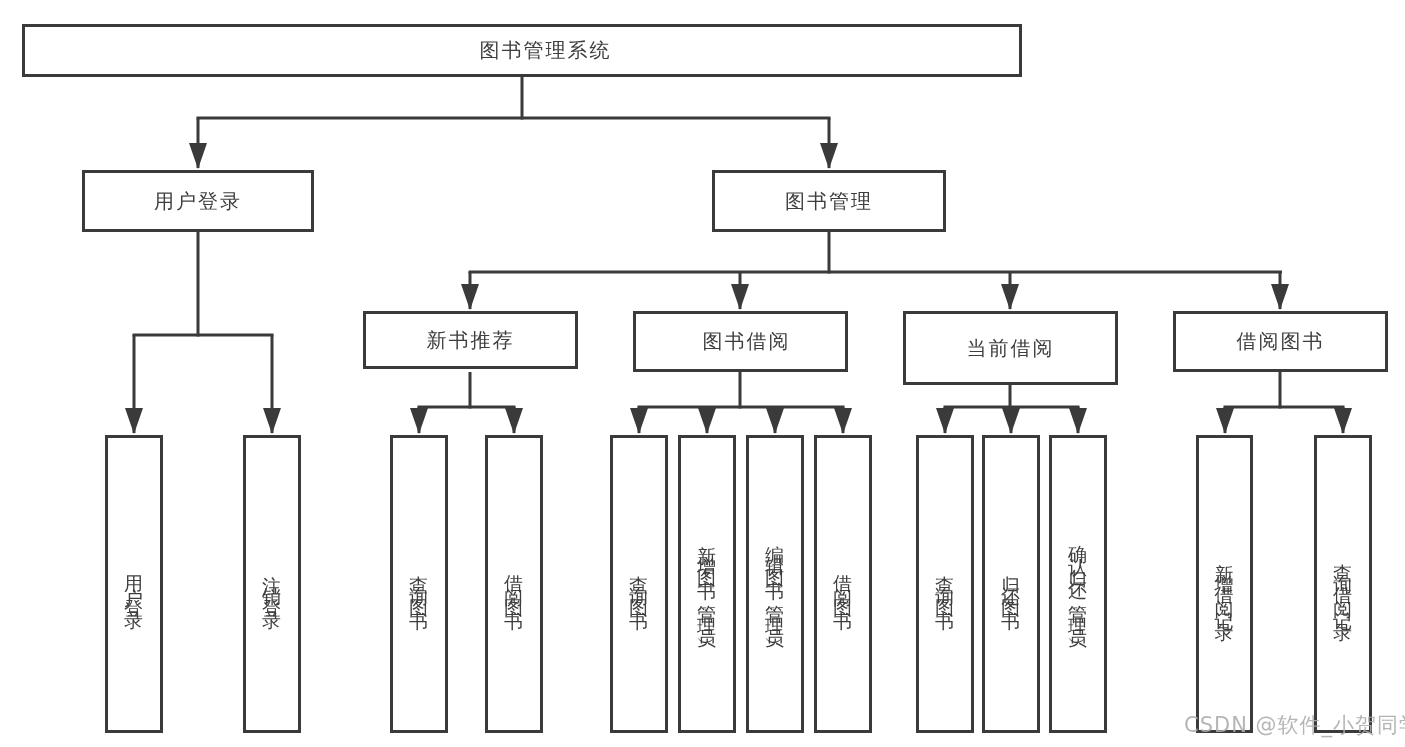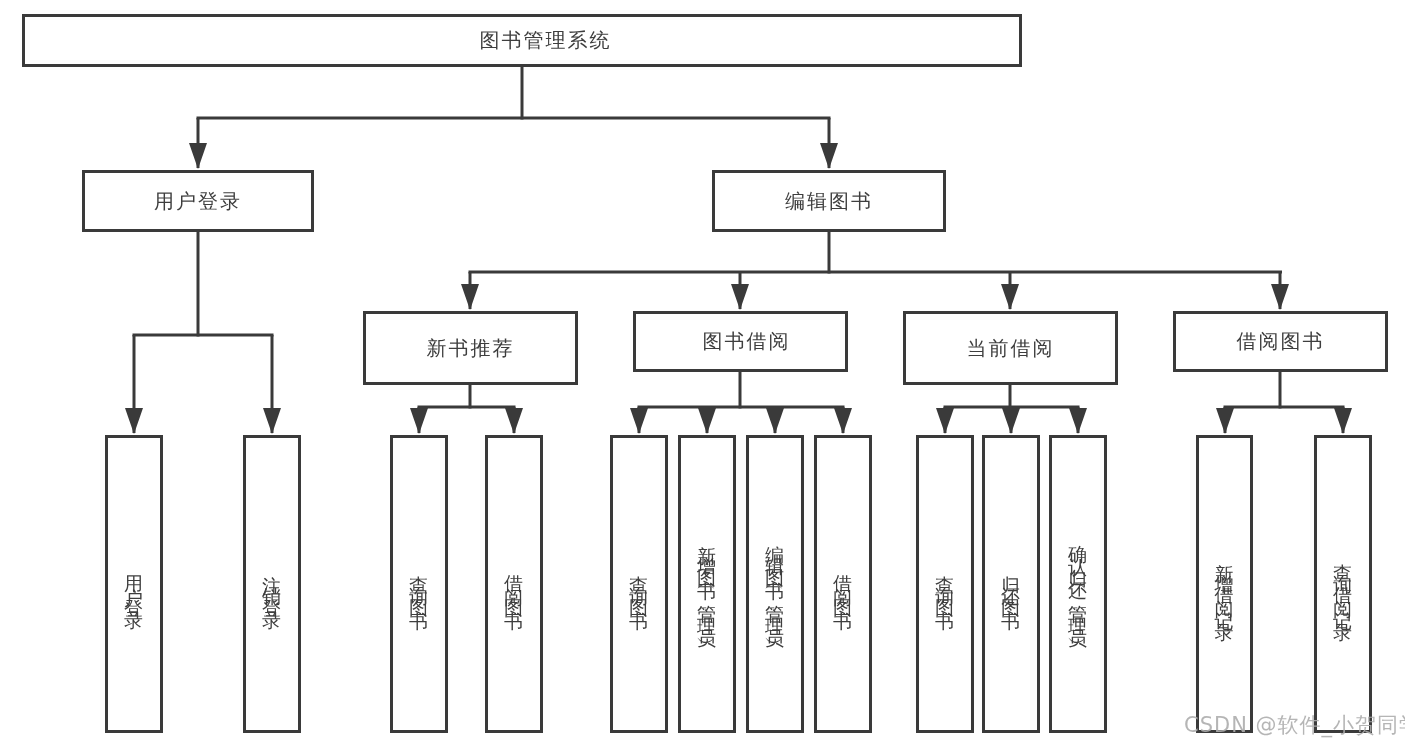--- a/index.html
+++ b/index.html
@@ -115,26 +115,26 @@
     <line x1="945" y1="407" x2="945" y2="433" marker-end="url(#arrow)"></line>
     <line x1="1011" y1="407" x2="1011" y2="433" marker-end="url(#arrow)"></line>
     <line x1="1078" y1="407" x2="1078" y2="433" marker-end="url(#arrow)"></line>
 
     <line x1="1280" y1="372" x2="1280" y2="408.5"></line>
     <line x1="1223.5" y1="407" x2="1344.5" y2="407"></line>
     <line x1="1225" y1="407" x2="1225" y2="433" marker-end="url(#arrow)"></line>
     <line x1="1343" y1="407" x2="1343" y2="433" marker-end="url(#arrow)"></line>
   </svg>
 
-  <div class="node h-node" style="left:22px;top:14px;width:1000px;height:53px;padding-left:47px;">图书管理系统</div>
+  <div class="node h-node" style="left:22px;top:24px;width:1000px;height:53px;padding-left:47px;">图书管理系统</div>
 
   <div class="node h-node" style="left:82px;top:170px;width:232px;height:62px;">用户登录</div>
-  <div class="node h-node" style="left:712px;top:170px;width:234px;height:62px;">编辑图书</div>
+  <div class="node h-node" style="left:712px;top:170px;width:234px;height:62px;">图书管理</div>
 
-  <div class="node h-node" style="left:363px;top:311px;width:215px;height:74px;">新书推荐</div>
+  <div class="node h-node" style="left:363px;top:311px;width:215px;height:58px;">新书推荐</div>
   <div class="node h-node" style="left:633px;top:311px;width:215px;height:61px;padding-left:12px;">图书借阅</div>
   <div class="node h-node" style="left:903px;top:311px;width:215px;height:74px;">当前借阅</div>
   <div class="node h-node" style="left:1173px;top:311px;width:215px;height:61px;">借阅图书</div>
 
   <div class="node v-node" style="left:105px;top:435px;width:58px;height:298px;">用户登录</div>
   <div class="node v-node" style="left:243px;top:435px;width:58px;height:298px;">注销登录</div>
 
   <div class="node v-node" style="left:390px;top:435px;width:58px;height:298px;">查询图书</div>
   <div class="node v-node" style="left:485px;top:435px;width:58px;height:298px;">借阅图书</div>
 

